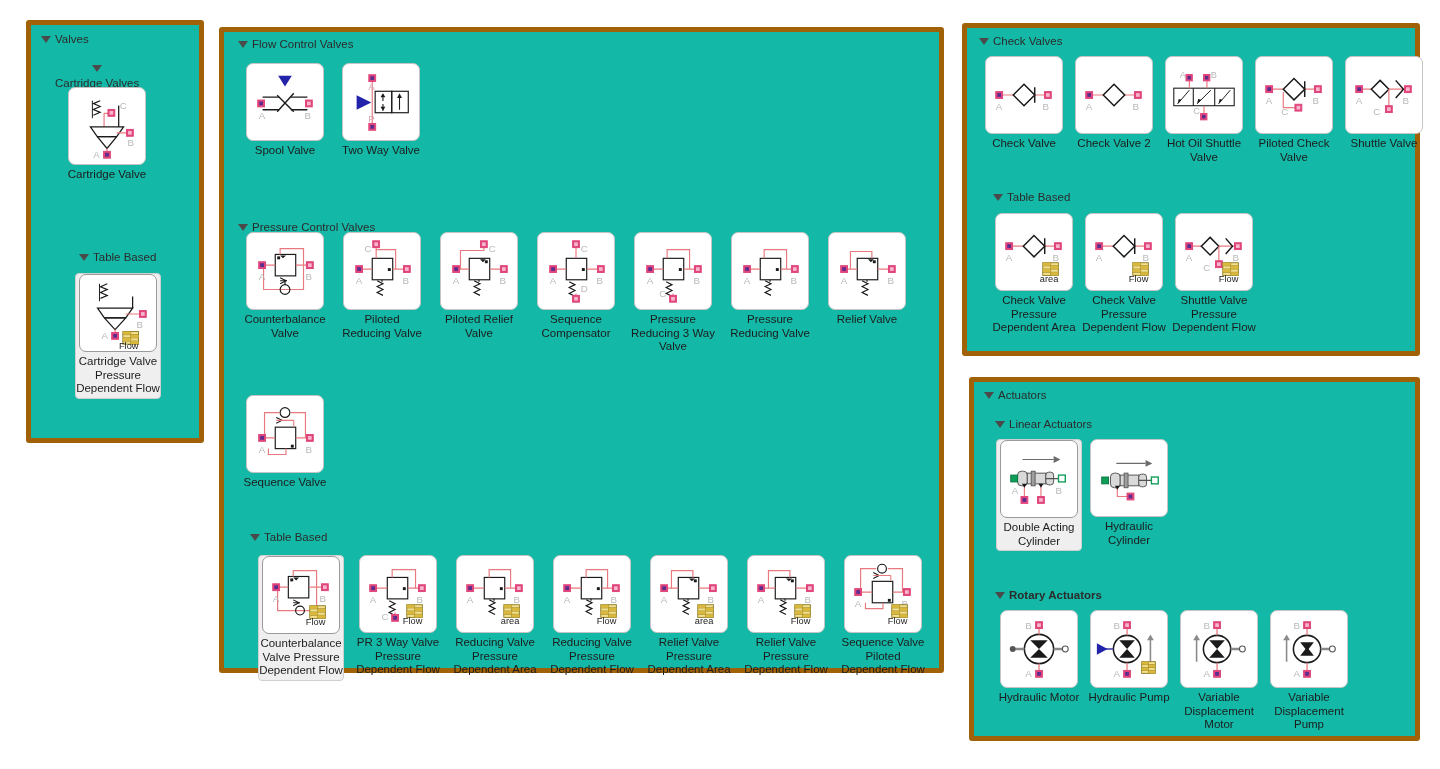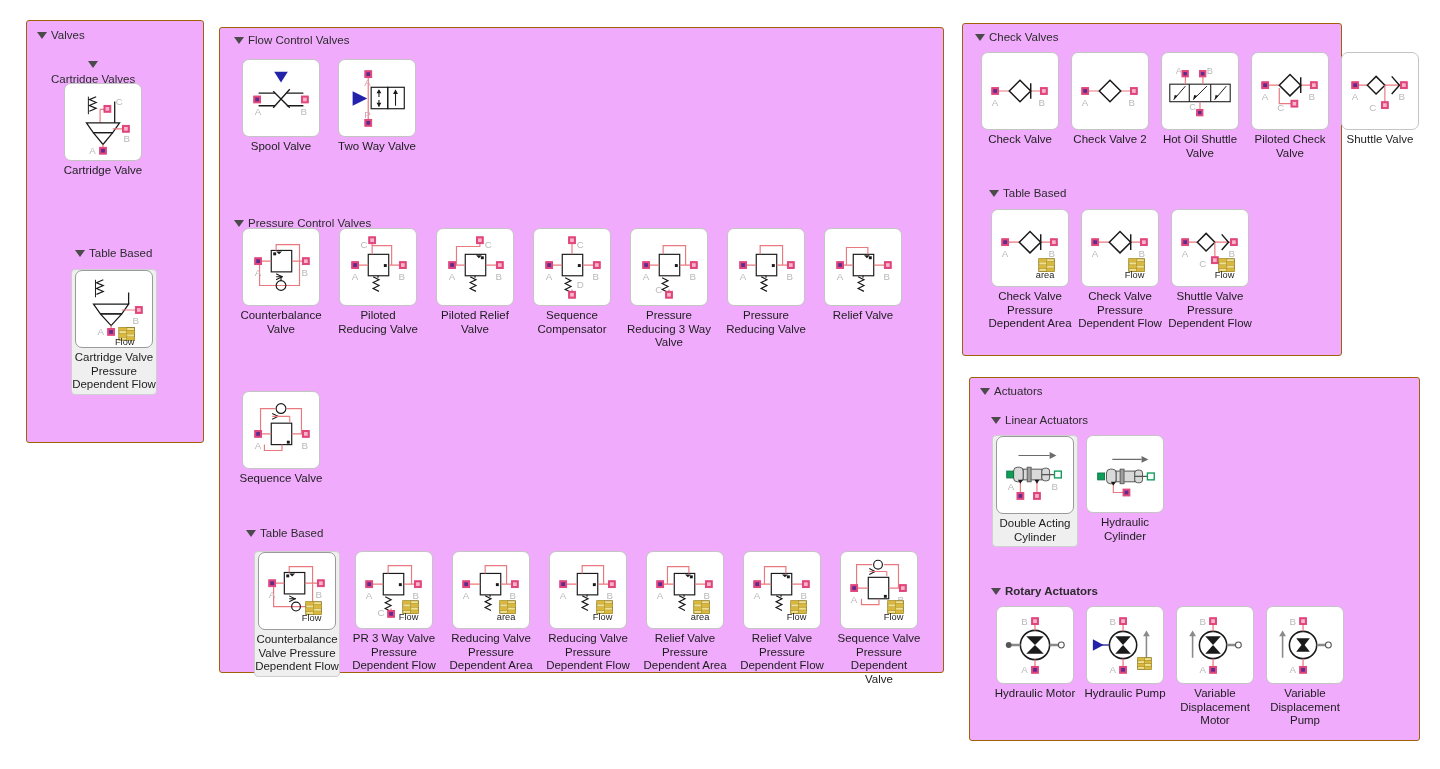--- a/index.html
+++ b/index.html
@@ -11,22 +11,22 @@
     overflow: hidden;
   }
   #root {
     position: relative;
     width: 1440px; height: 769px;
     background: #ffffff;
   }
 
   .panel {
     position: absolute;
-    background: #f0abfc;
-    border: 1px solid #a16207;
+    background: #14b8a6;
+    border: 5px solid #a16207;
     border-radius: 3px;
   }
 
   .grouphdr {
     display: flex;
     align-items: center;
     gap: 4px;
     font-size: 11.5px;
     color: #2b2b2b;
     line-height: 14px;
@@ -681,26 +681,26 @@
               <line x1="48" y1="59.8" x2="64" y2="59.8" stroke="#8a7420" stroke-width="0.8"></line>
               <line x1="56" y1="50" x2="56" y2="63" stroke="#8a7420" stroke-width="0.8"></line>
               <rect x="48" y="50" width="8" height="3.2" fill="#d9b83c"></rect>
               <rect x="48" y="56.5" width="8" height="3.3" fill="#d9b83c"></rect>
               <rect x="56" y="53.2" width="8" height="3.3" fill="#d9b83c"></rect>
               <rect x="56" y="59.8" width="8" height="3.2" fill="#d9b83c"></rect>
             </g>
             <text x="44" y="70" font-family="Liberation Sans, sans-serif" font-size="9.5" fill="#222">Flow</text>
           </svg>
         </div>
-        <div class="caption">Sequence Valve Pressure Dependent Valve</div>
+        <div class="caption">Sequence Valve Piloted Dependent Flow</div>
       </div>
     </div>
   </div>
 
-  <div class="panel" style="left:962px; top:23px; width:380px; height:333px;">
+  <div class="panel" style="left:962px; top:23px; width:458px; height:333px;">
 
     <div class="grouphdr" style="position:absolute; left:12px; top:6px;">
       <span class="tri"></span>
       <span>Check Valves</span>
     </div>
 
     <div class="row" style="position:absolute; left:14px; top:28px; gap:4px;">
 
       <div class="block">
         <div class="tile">

